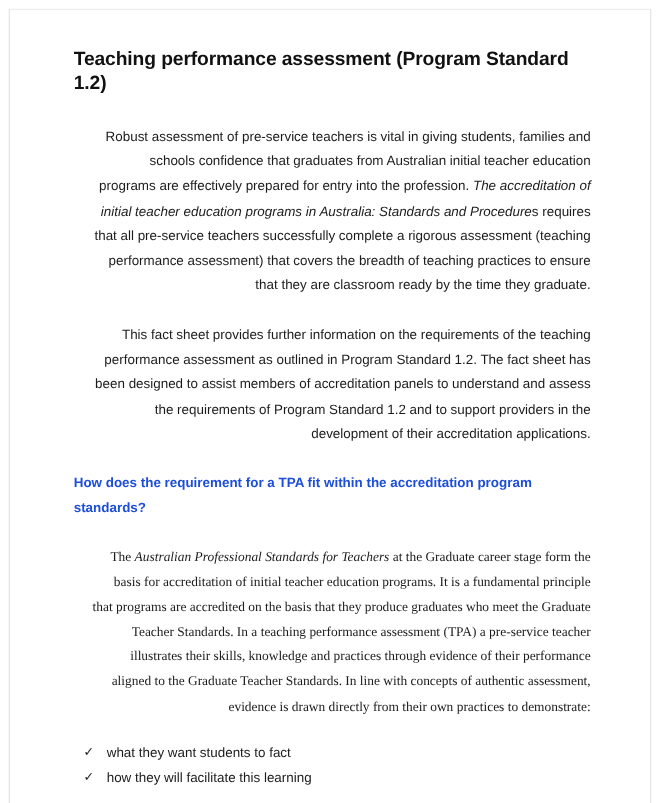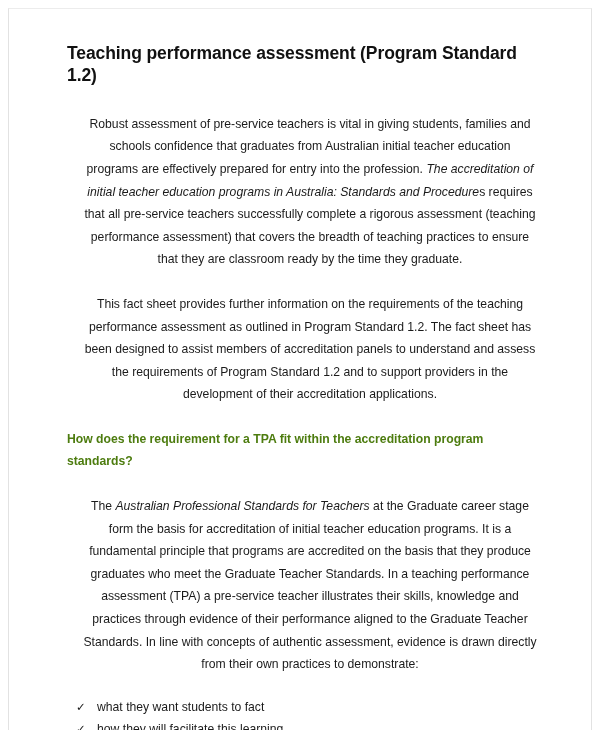--- a/index.html
+++ b/index.html
@@ -38,34 +38,35 @@
     color: #111111;
     letter-spacing: -0.1px;
     margin: 0 0 26px 0;
     line-height: 1.25;
   }
   .para {
     font-size: 12.2px;
     line-height: 22.6px;
     color: #1b1b1b;
     margin: 0 0 22px 16px;
-    text-align: center;
+    text-align: right;
   }
   .para.tight {
     margin-bottom: 20px;
+    font-family: Liberation Serif, serif;
   }
   .para i,
   .para .ital {
     font-style: italic;
   }
   .sub-heading {
     font-size: 12.2px;
     line-height: 22.6px;
     font-weight: bold;
-    color: #4d7c0f;
+    color: #1d4ed8;
     margin: 0 0 22px 0;
   }
   .check-list {
     list-style: none;
     margin: 0 0 22px 0;
     padding: 0;
   }
   .check-item {
     position: relative;
     font-size: 12.2px;

